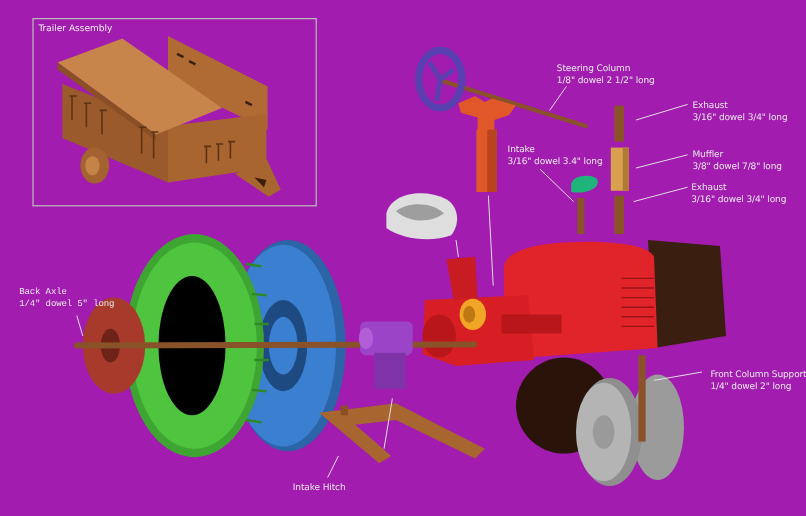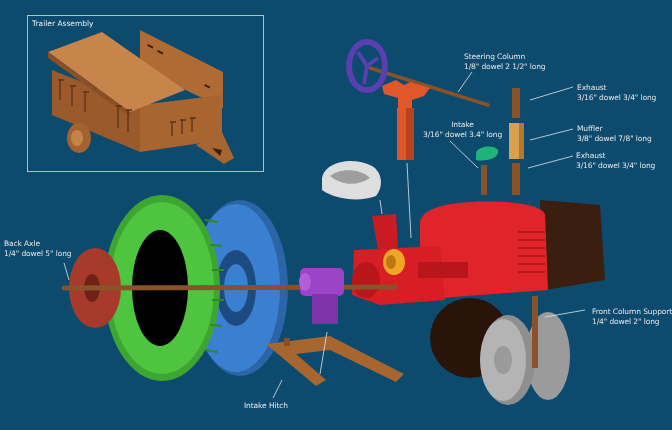--- a/index.html
+++ b/index.html
@@ -1,16 +1,16 @@
 <!DOCTYPE html>
 <html><head>
 <meta charset="utf-8">
 <style>
   html,body{margin:0;padding:0;background:#000;}
-  #stage{position:relative;width:672px;height:430px;background:#0c4a6e;overflow:hidden;font-family:"DejaVu Sans",sans-serif;}
+  #stage{position:relative;width:672px;height:430px;background:#a21caf;overflow:hidden;font-family:"DejaVu Sans",sans-serif;}
   svg{position:absolute;left:0;top:0;}
   .lbl{position:absolute;color:#e8e8e8;font-size:7.5px;line-height:10px;white-space:nowrap;letter-spacing:-0.1px;}
   .inset{position:absolute;left:27px;top:15px;width:237px;height:157px;border:1px solid #bdbdbd;box-sizing:border-box;}
   .inset-title{position:absolute;left:4px;top:3px;color:#f0f0f0;font-size:7.5px;}
 </style>
 </head>
 <body>
 
 <div id="stage">
 
@@ -155,33 +155,33 @@
 </div>
 
 <div class="lbl" style="left:464px;top:52px;">
   <div>Steering Column</div>
   <div>1/8" dowel 2 1/2" long</div>
 </div>
 <div class="lbl" style="left:577px;top:83px;">
   <div>Exhaust</div>
   <div>3/16" dowel 3/4" long</div>
 </div>
-<div class="lbl" style="left:423px;top:120px;text-align:center;">
+<div class="lbl" style="left:423px;top:120px;">
   <div>Intake</div>
   <div>3/16" dowel 3.4" long</div>
 </div>
 <div class="lbl" style="left:577px;top:124px;">
   <div>Muffler</div>
   <div>3/8" dowel 7/8" long</div>
 </div>
 <div class="lbl" style="left:576px;top:151px;">
   <div>Exhaust</div>
   <div>3/16" dowel 3/4" long</div>
 </div>
-<div class="lbl" style="left:4px;top:239px;">
+<div class="lbl" style="left:16px;top:239px;font-family:Liberation Mono, monospace;">
   <div>Back Axle</div>
   <div>1/4" dowel 5" long</div>
 </div>
 <div class="lbl" style="left:592px;top:307px;">
   <div>Front Column Support</div>
   <div>1/4" dowel 2" long</div>
 </div>
 <div class="lbl" style="left:244px;top:401px;">
   <div>Intake Hitch</div>
 </div>

